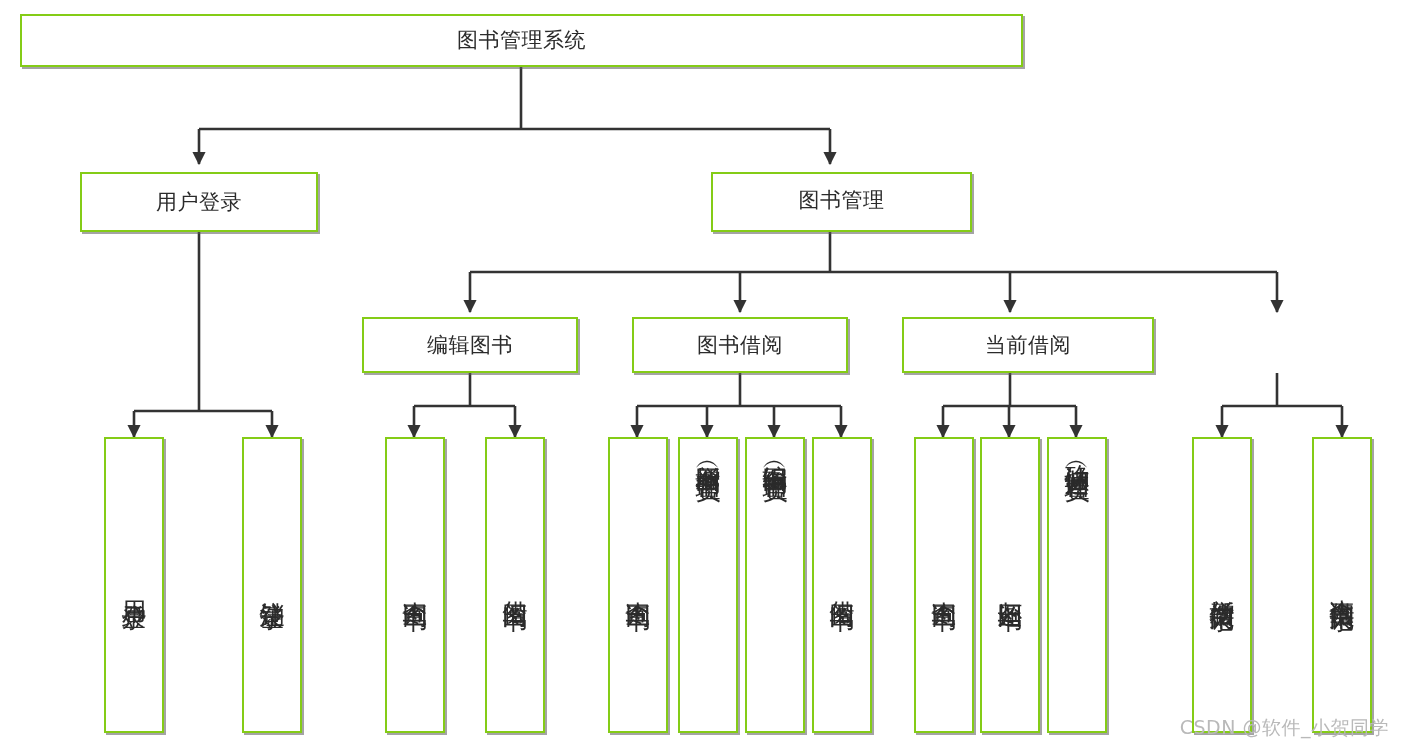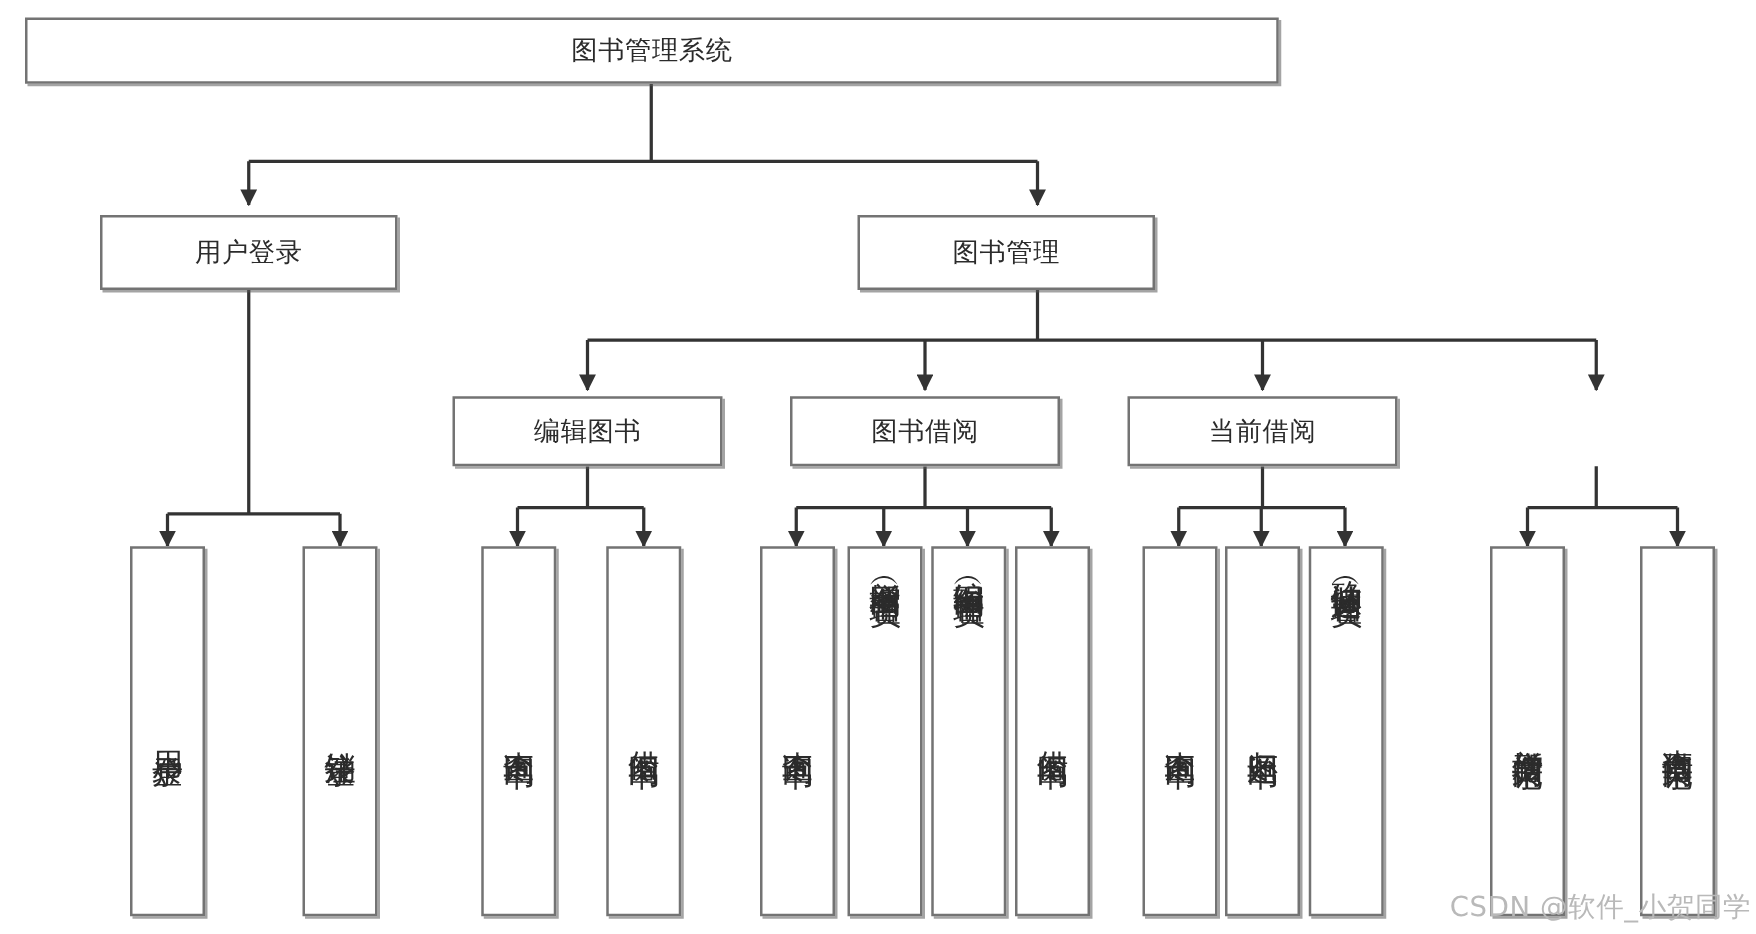--- a/index.html
+++ b/index.html
@@ -23,21 +23,21 @@
     left: 0;
     top: 0;
     width: 1405px;
     height: 747px;
     pointer-events: none;
   }
   .node {
     position: absolute;
     box-sizing: border-box;
     background: #ffffff;
-    border: 2px solid #737373;
+    border: 2px solid #84cc16;
     display: flex;
     align-items: center;
     justify-content: center;
     box-shadow: 2px 2px 0 0 rgba(90,90,90,0.55);
     color: #2b2b2b;
   }
   .node .label {
     display: block;
     text-align: center;
     line-height: 1.16;
@@ -57,23 +57,23 @@
     font-size: 25px;
     letter-spacing: 2px;
     line-height: 1;
   }
   .node.vertical.centered {
     align-items: center;
     padding-top: 0;
   }
   #watermark {
     position: absolute;
-    right: 4px;
+    right: 16px;
     bottom: 6px;
-    font-size: 22px;
+    font-size: 19px;
     color: #b9b9b9;
     white-space: nowrap;
     letter-spacing: 0.5px;
   }
 </style>
 </head>
 <body>
 
 <div id="canvas">
 
@@ -127,31 +127,31 @@
     </g>
   </svg>
 
   <div class="node horizontal" style="left:20px; top:14px; width:1003px; height:53px;">
     <span class="label">图书管理系统</span>
   </div>
 
   <div class="node horizontal" style="left:80px; top:172px; width:238px; height:60px;">
     <span class="label">用户登录</span>
   </div>
-  <div class="node horizontal" style="left:686px; top:172px; width:238px; height:60px;">
+  <div class="node horizontal" style="left:711px; top:172px; width:261px; height:60px;font-family:Liberation Mono, monospace;">
     <span class="label">图书管理</span>
   </div>
 
   <div class="node horizontal" style="left:362px; top:317px; width:216px; height:56px;">
     <span class="label">编辑图书</span>
   </div>
   <div class="node horizontal" style="left:632px; top:317px; width:216px; height:56px;">
     <span class="label">图书借阅</span>
   </div>
-  <div class="node horizontal" style="left:902px; top:317px; width:216px; height:56px;">
+  <div class="node horizontal" style="left:902px; top:317px; width:252px; height:56px;">
     <span class="label">当前借阅</span>
   </div>
 
   <div class="node vertical centered" style="left:104px; top:437px; width:60px; height:296px;">
     <span class="label">用户登录</span>
   </div>
   <div class="node vertical centered" style="left:242px; top:437px; width:60px; height:296px;">
     <span class="label">注销登录</span>
   </div>
 

